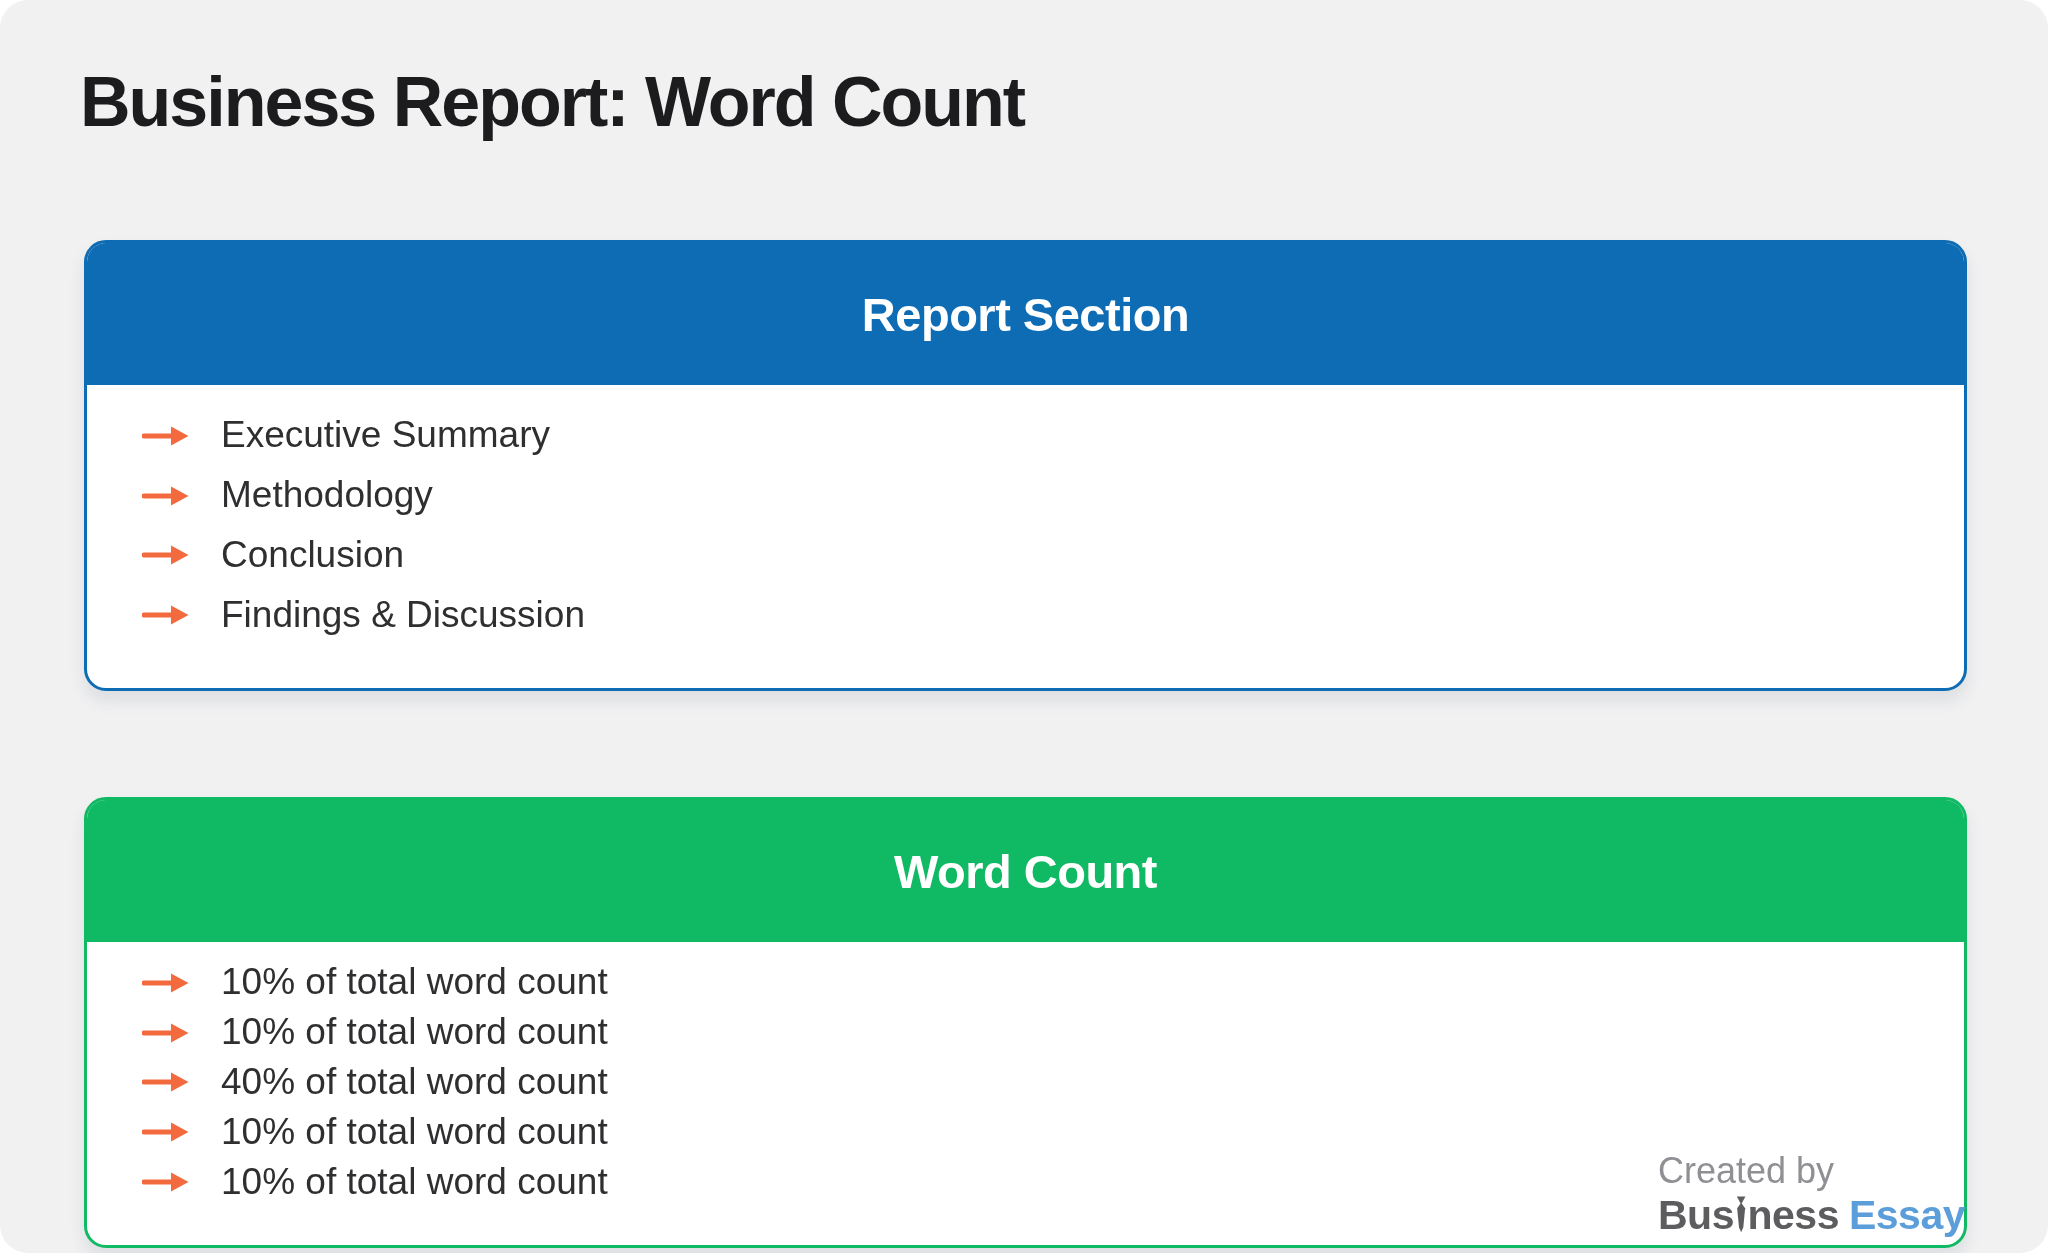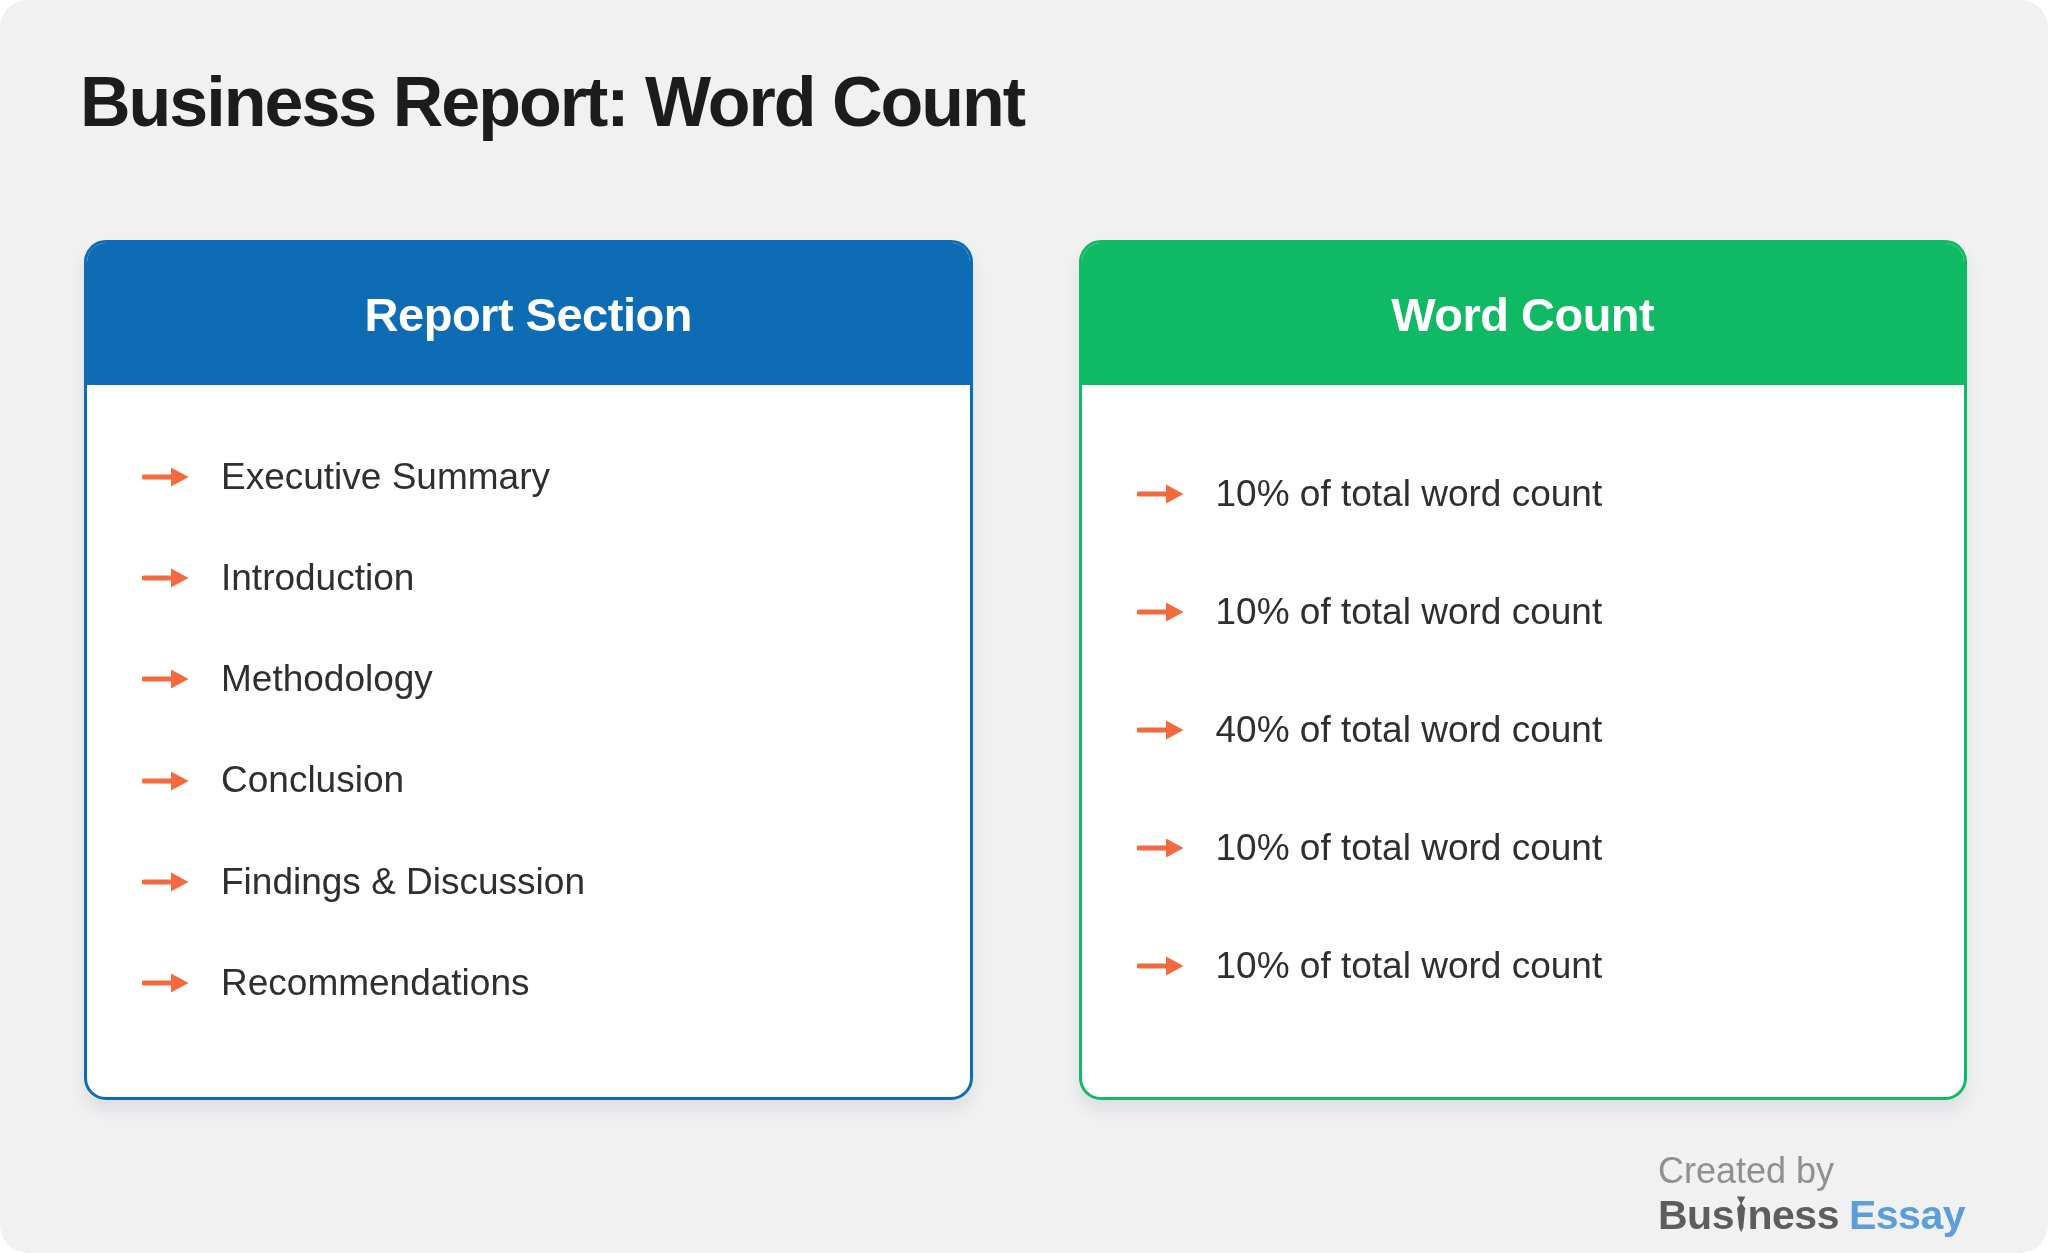--- a/index.html
+++ b/index.html
@@ -25,23 +25,24 @@
     font-size: 70px;
     font-weight: 800;
     letter-spacing: -2px;
     color: var(--title-color, #1c1c1e);
   }
   .cards {
     position: absolute;
     left: 84px;
     top: 240px;
     width: 1883px;
-    height: 860px;
+    height: 1008px;
     display: flex;
     gap: 106px;
+    flex-direction: column;
   }
   .card {
     flex: 1 1 0;
     display: flex;
     flex-direction: column;
     background: #ffffff;
     border-radius: 22px;
     overflow: hidden;
     box-shadow: 0 10px 16px rgba(40,60,80,0.10);
   }
@@ -130,27 +131,20 @@
       <div class="card-body">
 
           <div class="row">
             <svg class="arrow-icon" viewBox="0 0 48 24" xmlns="http://www.w3.org/2000/svg">
               <path d="M2 12 H31" stroke="#f26a3d" stroke-width="5" stroke-linecap="round" fill="none"></path>
               <path d="M29 2.5 L46.5 12 L29 21.5 Z" fill="#f26a3d"></path>
             </svg>
             <span class="row-label">Executive Summary</span>
           </div>
 
-          <div class="row">
-            <svg class="arrow-icon" viewBox="0 0 48 24" xmlns="http://www.w3.org/2000/svg">
-              <path d="M2 12 H31" stroke="#f26a3d" stroke-width="5" stroke-linecap="round" fill="none"></path>
-              <path d="M29 2.5 L46.5 12 L29 21.5 Z" fill="#f26a3d"></path>
-            </svg>
-            <span class="row-label">Introduction</span>
-          </div>
 
           <div class="row">
             <svg class="arrow-icon" viewBox="0 0 48 24" xmlns="http://www.w3.org/2000/svg">
               <path d="M2 12 H31" stroke="#f26a3d" stroke-width="5" stroke-linecap="round" fill="none"></path>
               <path d="M29 2.5 L46.5 12 L29 21.5 Z" fill="#f26a3d"></path>
             </svg>
             <span class="row-label">Methodology</span>
           </div>
 
           <div class="row">
@@ -162,27 +156,20 @@
           </div>
 
           <div class="row">
             <svg class="arrow-icon" viewBox="0 0 48 24" xmlns="http://www.w3.org/2000/svg">
               <path d="M2 12 H31" stroke="#f26a3d" stroke-width="5" stroke-linecap="round" fill="none"></path>
               <path d="M29 2.5 L46.5 12 L29 21.5 Z" fill="#f26a3d"></path>
             </svg>
             <span class="row-label">Findings &amp; Discussion</span>
           </div>
 
-          <div class="row">
-            <svg class="arrow-icon" viewBox="0 0 48 24" xmlns="http://www.w3.org/2000/svg">
-              <path d="M2 12 H31" stroke="#f26a3d" stroke-width="5" stroke-linecap="round" fill="none"></path>
-              <path d="M29 2.5 L46.5 12 L29 21.5 Z" fill="#f26a3d"></path>
-            </svg>
-            <span class="row-label">Recommendations</span>
-          </div>
         </div>
     </section>
 
     <section class="card card-green">
       <header class="card-header header-green">Word Count</header>
       <div class="card-body">
 
           <div class="row">
             <svg class="arrow-icon" viewBox="0 0 48 24" xmlns="http://www.w3.org/2000/svg">
               <path d="M2 12 H31" stroke="#f26a3d" stroke-width="5" stroke-linecap="round" fill="none"></path>

